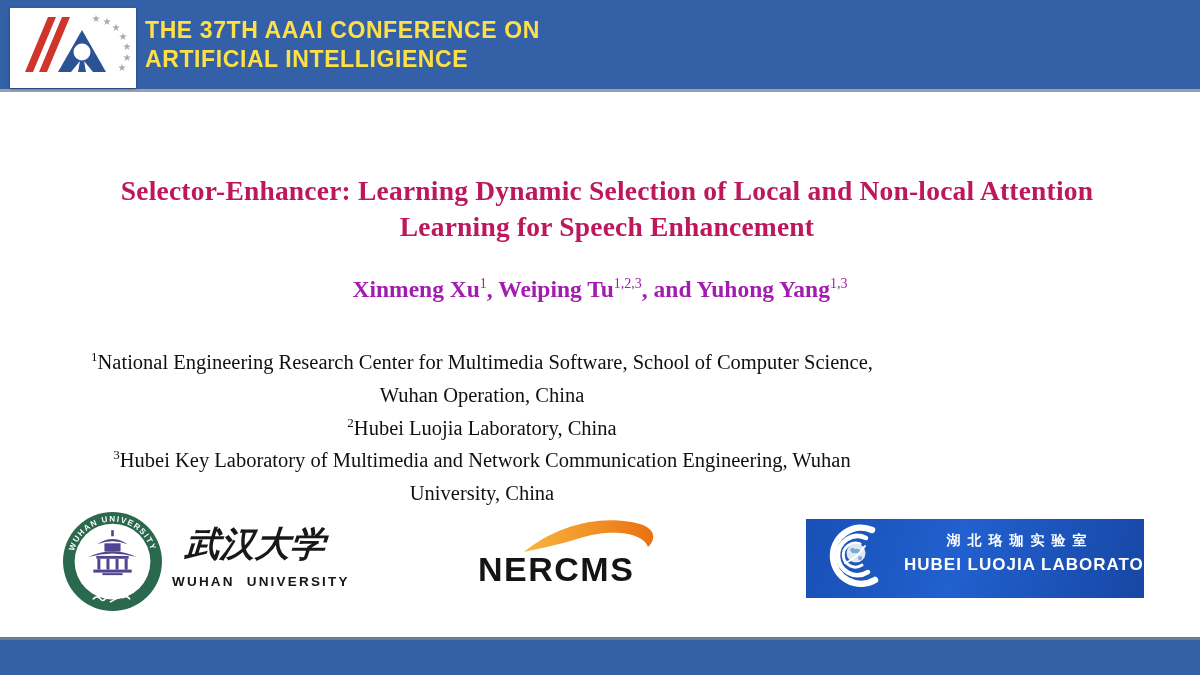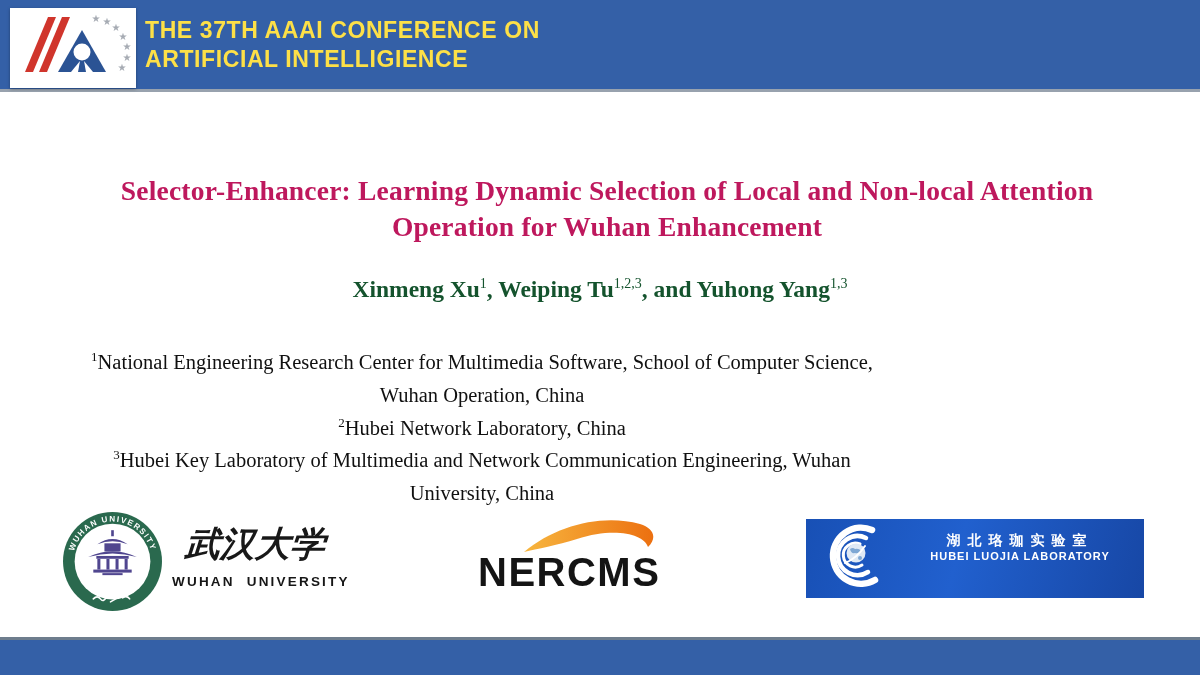--- a/index.html
+++ b/index.html
@@ -27,21 +27,21 @@
   }
 
   
   .paper-title {
     position:absolute; top:166px; left:0; width:1200px; margin:7px;
     text-align:center; font-size:27.5px; line-height:36px; font-weight:700;
     color:#be185d; letter-spacing:.2px;
   }
   .authors {
     position:absolute; top:276px; left:0; width:1200px;
-    text-align:center; font-size:23.5px; font-weight:700; color:#14532d;
+    text-align:center; font-size:23.5px; font-weight:700; color:#a21caf;
   }
   .authors sup { font-size:14px; font-weight:400; }
   .affiliations {
     position:absolute; top:343px; left:0; width:964px;
     text-align:center; font-size:20.5px; line-height:27px; color:#101010;
   }
   .affiliations sup { font-size:13px; }
 
   
   .wuhan-logo { position:absolute; left:62px; top:510px; width:272px; height:104px; }
@@ -59,35 +59,35 @@
     text-align:center; font-family:"Liberation Sans","DejaVu Sans",sans-serif;
     font-weight:700; font-size:13.5px; letter-spacing:2.2px; word-spacing:6px;
     color:#161616; white-space:nowrap;
   }
 
   .nercms-logo { position:absolute; left:478px; top:517px; width:215px; height:70px; }
   .nercms-swoosh { position:absolute; left:44px; top:0; width:138px; height:37px; }
   .nercms-text {
     position:absolute; left:0; top:33px;
     font-family:"Liberation Sans","DejaVu Sans",sans-serif;
-    font-weight:700; font-size:40px; letter-spacing:1.5px; color:#141414;
+    font-weight:700; font-size:34px; letter-spacing:1.5px; color:#141414;
     white-space:nowrap;
   }
 
   .hubei-logo {
     position:absolute; left:806px; top:519px; width:338px; height:79px;
     background:linear-gradient(105deg,#1850B5 0%, #2160CE 45%, #1747A5 100%);
   }
   .hubei-icon { position:absolute; left:6px; top:3px; width:88px; height:73px; }
   .hubei-text {
     position:absolute; left:98px; top:13px; width:232px; text-align:center;
     color:#ffffff; font-family:"Liberation Sans","DejaVu Sans",sans-serif;
   }
   .hubei-cn { font-size:14px; font-weight:700; letter-spacing:7px; white-space:nowrap; }
-  .hubei-en { font-size:11px; font-weight:700; letter-spacing:1px; white-space:nowrap; }
+  .hubei-en { font-size:17px; font-weight:700; letter-spacing:1px; margin-top:5px; white-space:nowrap; }
 
   
   .footer-bar {
     position:absolute; left:0; bottom:0; width:1200px; height:35px;
     background:#3460A7; border-top:3px solid #6E7D8D;
   }
 </style>
 </head>
 <body>
 
@@ -114,31 +114,31 @@
       </svg>
     </div>
     <div class="banner-text">
       <div>THE 37TH AAAI CONFERENCE ON</div>
       <div>ARTIFICIAL INTELLIGIENCE</div>
     </div>
   </div>
 
   <h1 class="paper-title">
     <span>Selector-Enhancer: Learning Dynamic Selection of Local and Non-local Attention</span><br>
-    <span>Operation for Wuhan Enhancement</span>
+    <span>Learning for Speech Enhancement</span>
   </h1>
 
   <div class="authors">
     <span>Xinmeng Xu</span><sup>1</sup><span>, </span><span>Weiping Tu</span><sup>1,2,3</sup><span>, and </span><span>Yuhong Yang</span><sup>1,3</sup>
   </div>
 
   <div class="affiliations">
     <div><sup>1</sup><span>National Engineering Research Center for Multimedia Software, School of Computer Science,</span></div>
     <div><sup></sup><span>Wuhan Operation, China</span></div>
-    <div><sup>2</sup><span>Hubei Network Laboratory, China</span></div>
+    <div><sup>2</sup><span>Hubei Luojia Laboratory, China</span></div>
     <div><sup>3</sup><span>Hubei Key Laboratory of Multimedia and Network Communication Engineering, Wuhan</span></div>
     <div><sup></sup><span>University, China</span></div>
   </div>
 
   <div class="wuhan-logo">
     <div class="wuhan-seal">
       <svg viewBox="0 0 100 100">
         <circle cx="50" cy="50" r="49" fill="#2A694E"></circle>
         <circle cx="50" cy="50" r="37.5" fill="#ffffff"></circle>
         <defs>

